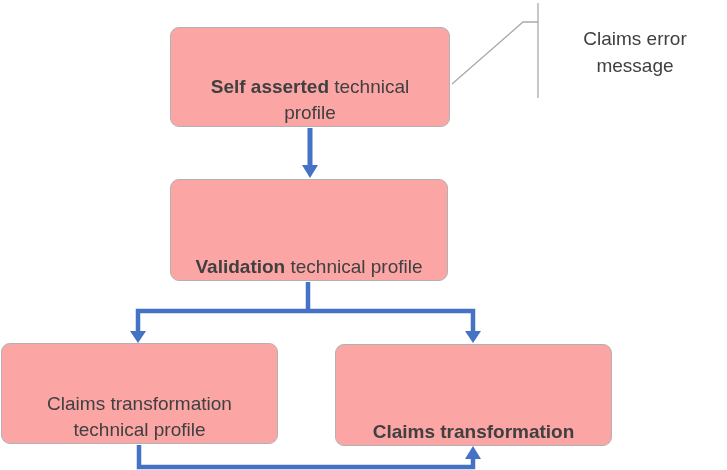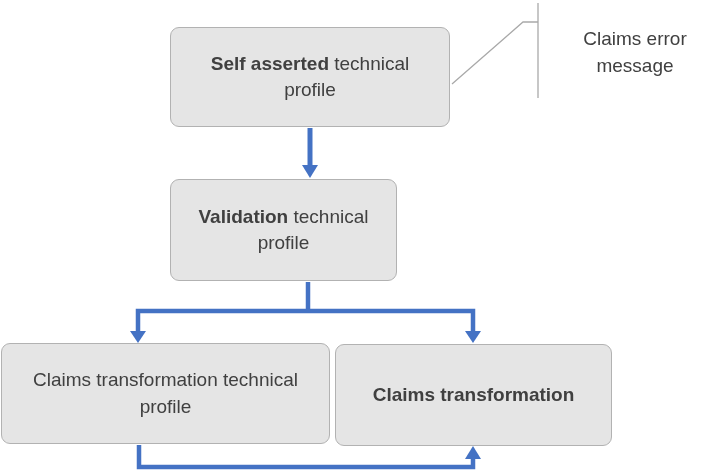--- a/index.html
+++ b/index.html
@@ -16,35 +16,35 @@
     overflow: hidden;
   }
   .connector-layer {
     position: absolute;
     left: 0; top: 0;
     width: 727px; height: 470px;
     pointer-events: none;
   }
   .node {
     position: absolute;
-    background: #e5e5e5;
+    background: #fca5a5;
     border: 1px solid #b2b2b2;
     border-radius: 9px;
     display: flex;
-    align-items: center;
+    align-items: flex-end;
     justify-content: center;
     text-align: center;
     font-size: 19px;
     line-height: 1.38;
     color: #404040;
   }
   .node .bold { font-weight: bold; }
   .node-top    { left: 170px; top: 27px;  width: 280px; height: 100px; padding: 0 16px; }
-  .node-mid    { left: 170px; top: 179px; width: 227px; height: 102px; padding: 0 20px; }
-  .node-bl     { left: 1px;   top: 343px; width: 329px; height: 101px; padding: 0 12px; }
+  .node-mid    { left: 170px; top: 179px; width: 278px; height: 102px; padding: 0 20px; }
+  .node-bl     { left: 1px;   top: 343px; width: 277px; height: 101px; padding: 0 12px; }
   .node-br     { left: 335px; top: 344px; width: 277px; height: 102px; padding: 0 16px; }
   .callout-text {
     position: absolute;
     left: 548px; top: 26px;
     width: 174px;
     text-align: center;
     font-size: 19px;
     line-height: 1.4;
     color: #404040;
   }

